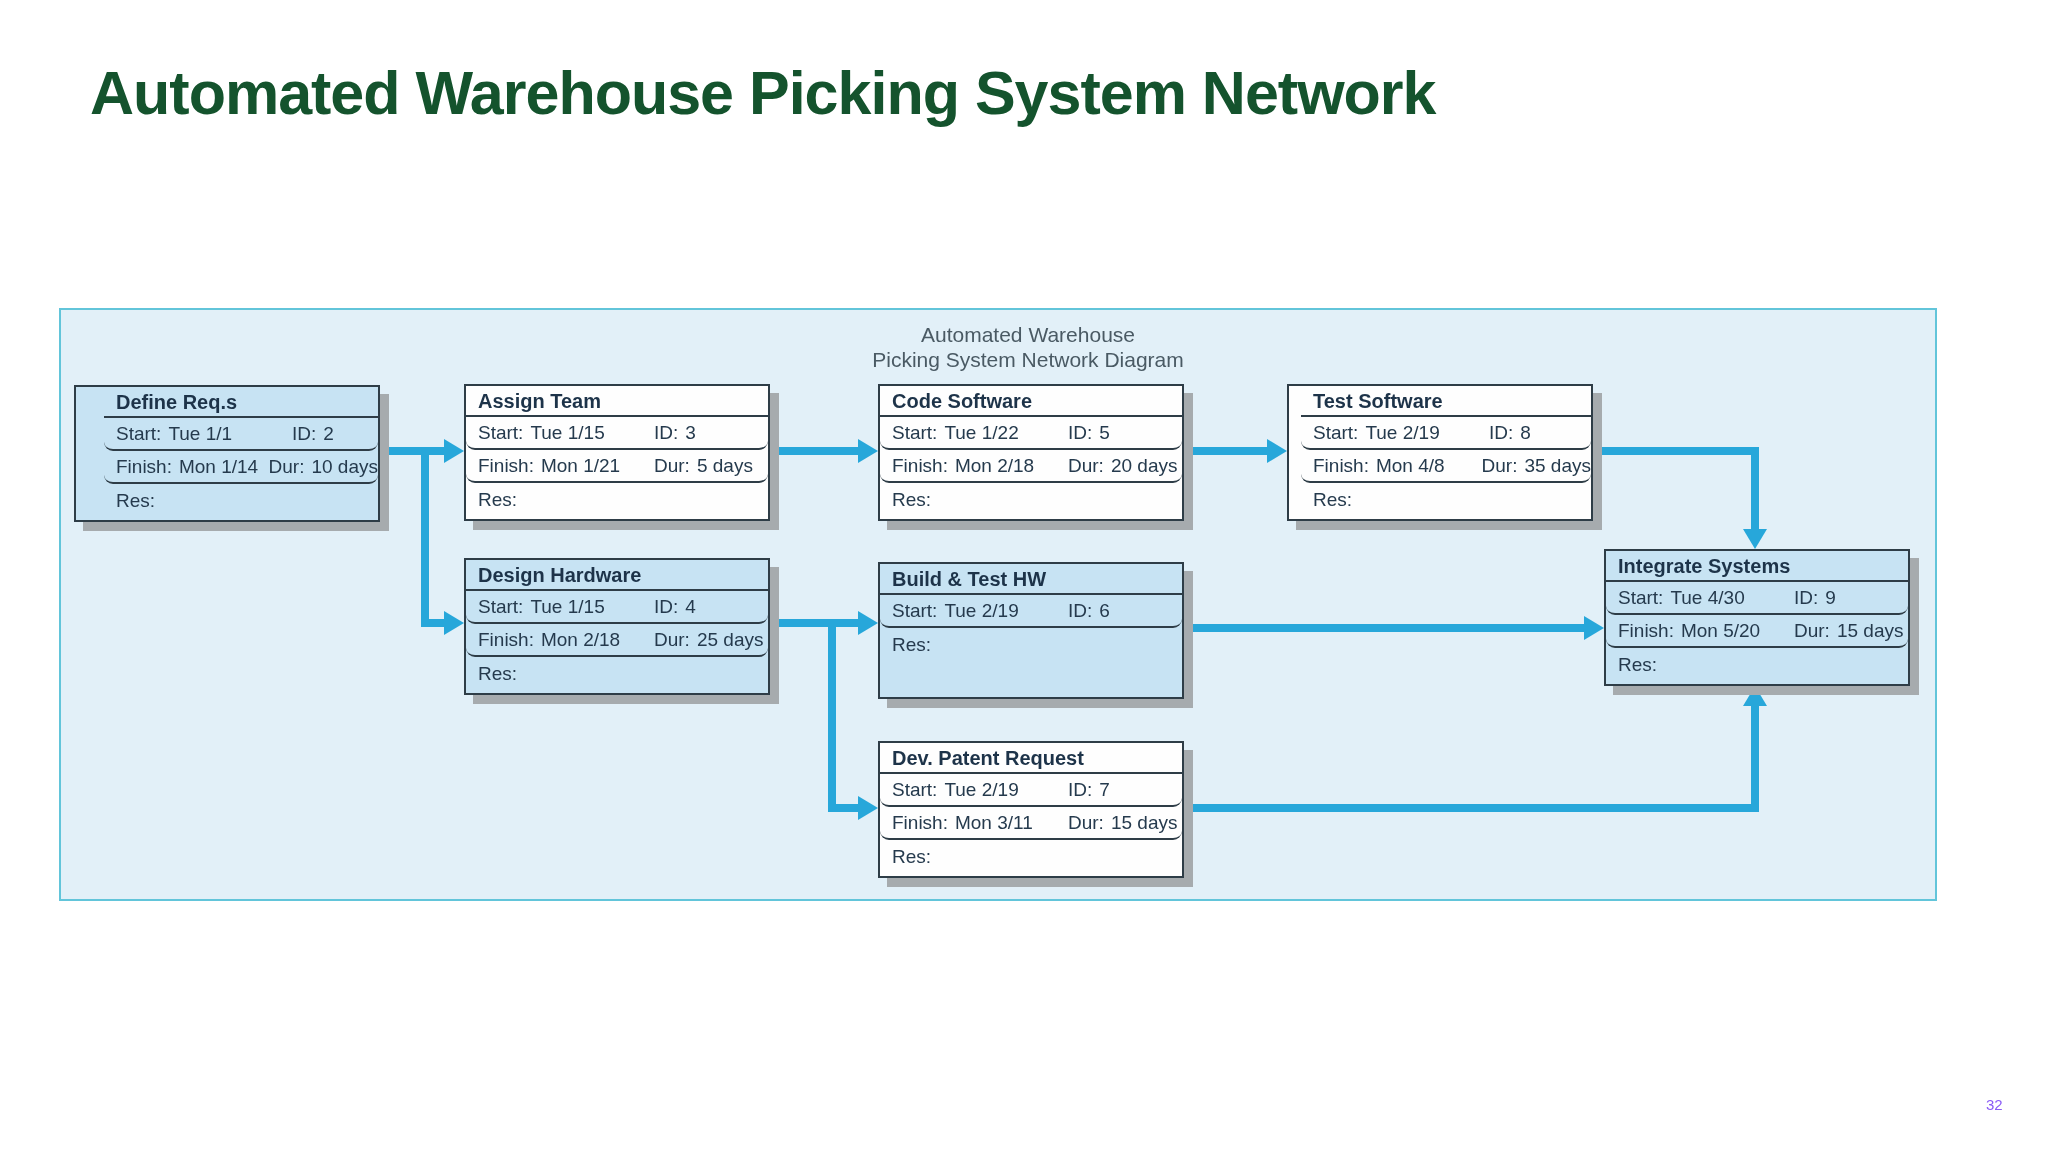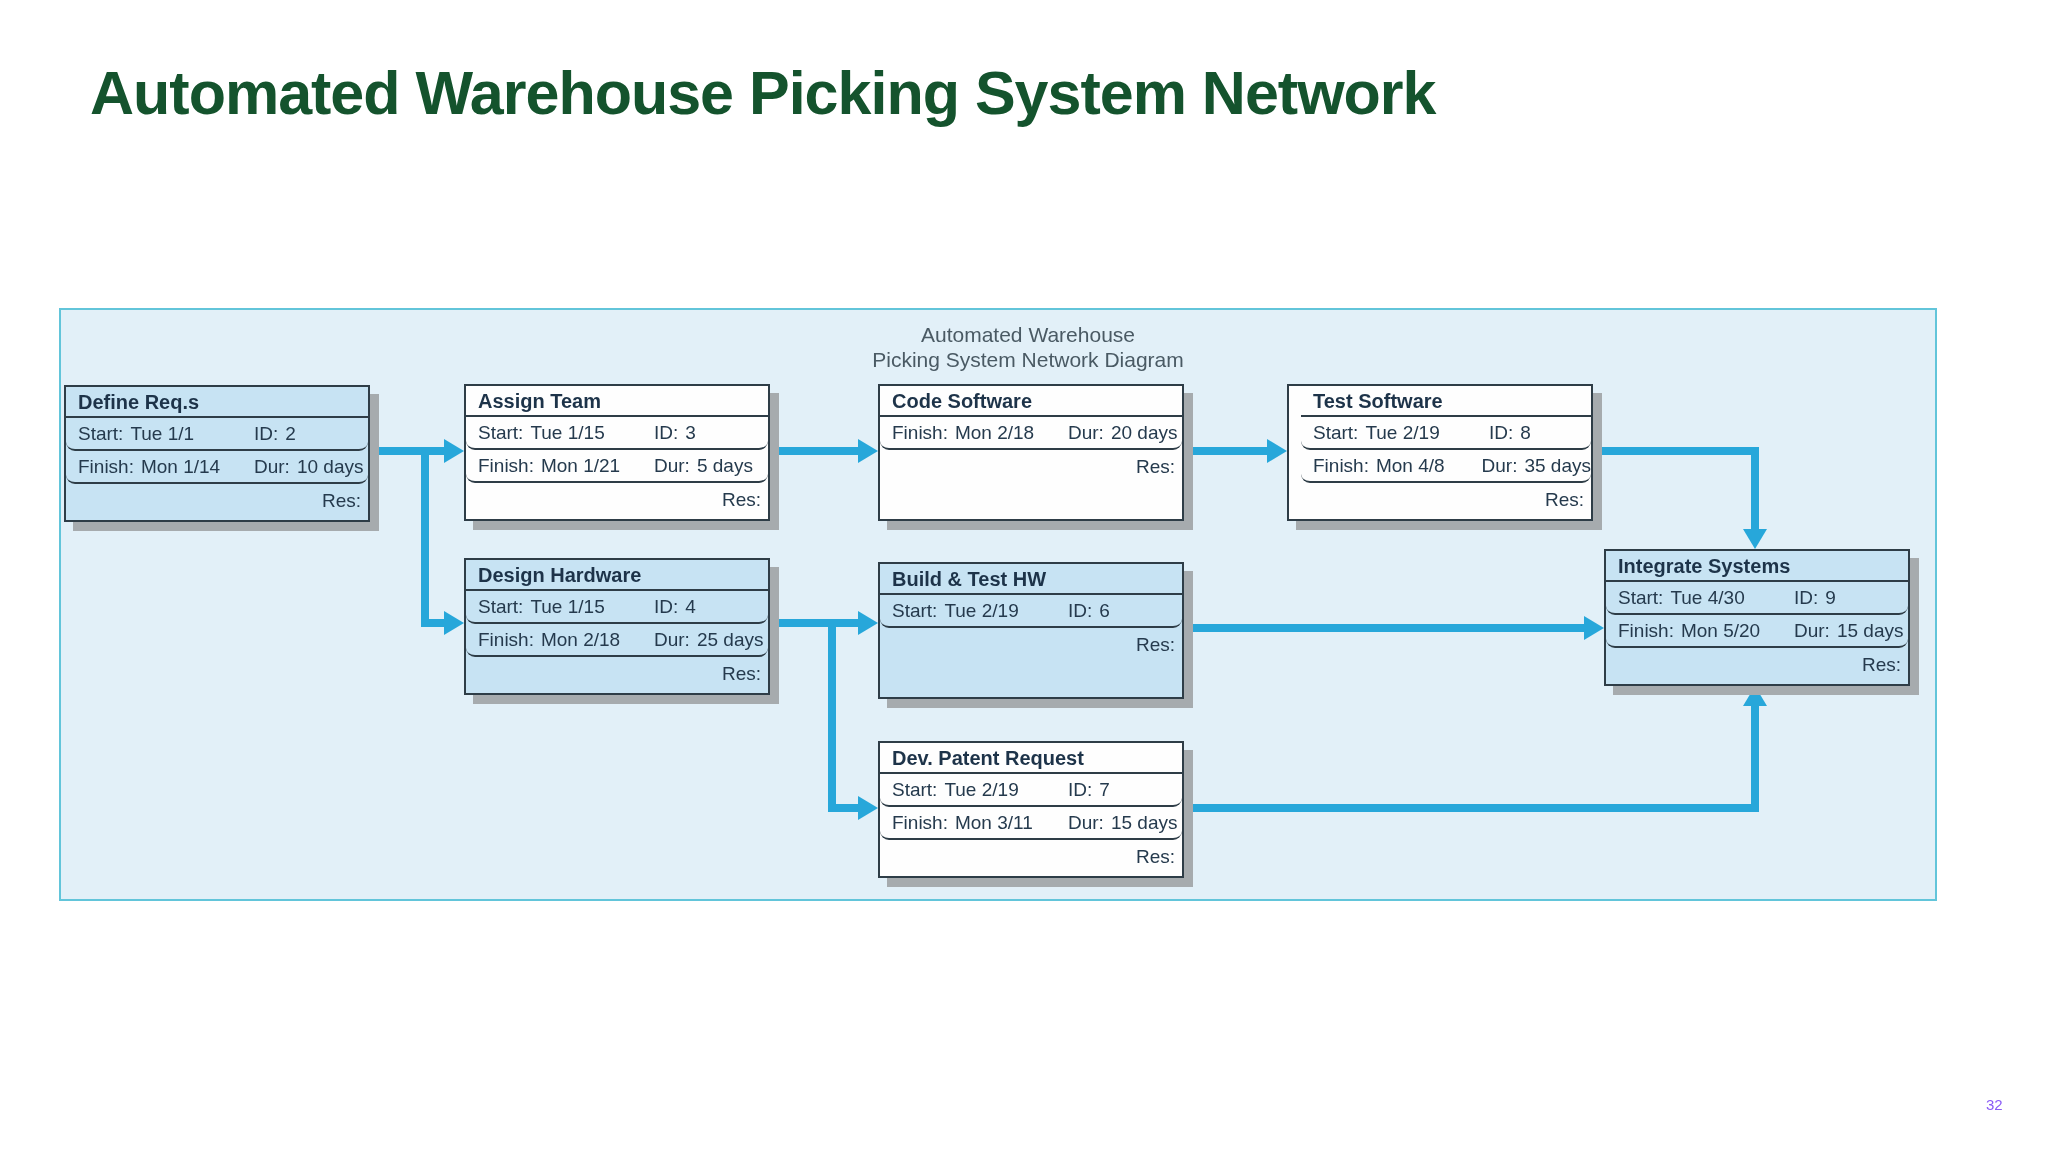--- a/index.html
+++ b/index.html
@@ -36,21 +36,21 @@
     height:29px;line-height:30px;border-bottom:2px solid var(--box-border);
     font-weight:700;font-size:20px;padding-left:12px;color:#1d3349;
     white-space:nowrap;overflow:hidden;
   }
   .tb-row{
     height:31px;border-bottom:2px solid var(--box-border);
     display:flex;align-items:center;padding-left:12px;font-size:19px;
     white-space:nowrap;
     border-radius:9px;
   }
-  .tb-row.res{border-bottom:none;height:34px;justify-content:flex-end;}
+  .tb-row.res{border-bottom:none;height:34px;}
   .cell-left{width:176px;display:inline-block;}
   .lbl{margin-right:7px;}
   .hline{position:absolute;height:8px;background:var(--arrow);}
   .vline{position:absolute;width:8px;background:var(--arrow);}
   .ah-right{position:absolute;width:0;height:0;
     border-top:12px solid transparent;border-bottom:12px solid transparent;
     border-left:20px solid var(--arrow);}
   .ah-down{position:absolute;width:0;height:0;
     border-left:12px solid transparent;border-right:12px solid transparent;
     border-top:20px solid var(--arrow);}
@@ -95,21 +95,21 @@
 <div class="hline" style="left:828px;top:804px;width:32px;"></div>
 <div class="ah-right" style="left:858px;top:796px;"></div>
 
 <div class="hline" style="left:1186px;top:624px;width:400px;"></div>
 <div class="ah-right" style="left:1584px;top:616px;"></div>
 
 <div class="hline" style="left:1186px;top:804px;width:573px;"></div>
 <div class="vline" style="left:1751px;top:704px;height:108px;"></div>
 <div class="ah-up" style="left:1743px;top:686px;"></div>
 
-<div class="task-box blue" style="left:64px;top:385px;">
+<div class="task-box blue" style="left:74px;top:385px;padding-left:28px;">
   <div class="tb-title">Define Req.s</div>
   <div class="tb-row">
     <span class="cell-left"><span class="lbl">Start:</span><span>Tue 1/1</span></span>
     <span><span class="lbl">ID:</span><span>2</span></span>
   </div>
   <div class="tb-row">
     <span class="cell-left"><span class="lbl">Finish:</span><span>Mon 1/14</span></span>
     <span><span class="lbl">Dur:</span><span>10 days</span></span>
   </div>
   <div class="tb-row res">
@@ -130,20 +130,24 @@
   </div>
   <div class="tb-row res">
     <span class="lbl">Res:</span>
       <span></span>
   </div>
 </div>
 
 <div class="task-box white" style="left:878px;top:384px;">
   <div class="tb-title">Code Software</div>
   <div class="tb-row">
+    <span class="cell-left"><span class="lbl">Start:</span><span>Tue 1/22</span></span>
+    <span><span class="lbl">ID:</span><span>5</span></span>
+  </div>
+  <div class="tb-row">
     <span class="cell-left"><span class="lbl">Finish:</span><span>Mon 2/18</span></span>
     <span><span class="lbl">Dur:</span><span>20 days</span></span>
   </div>
   <div class="tb-row res">
     <span class="lbl">Res:</span>
       <span></span>
   </div>
 </div>
 
 <div class="task-box white" style="left:1287px;top:384px;padding-left:12px;">

